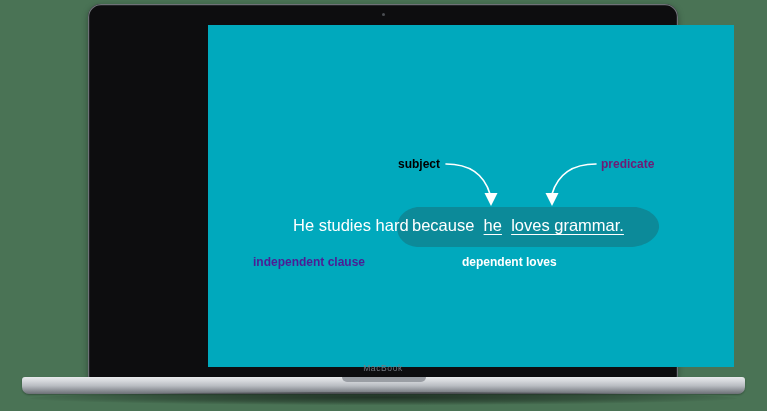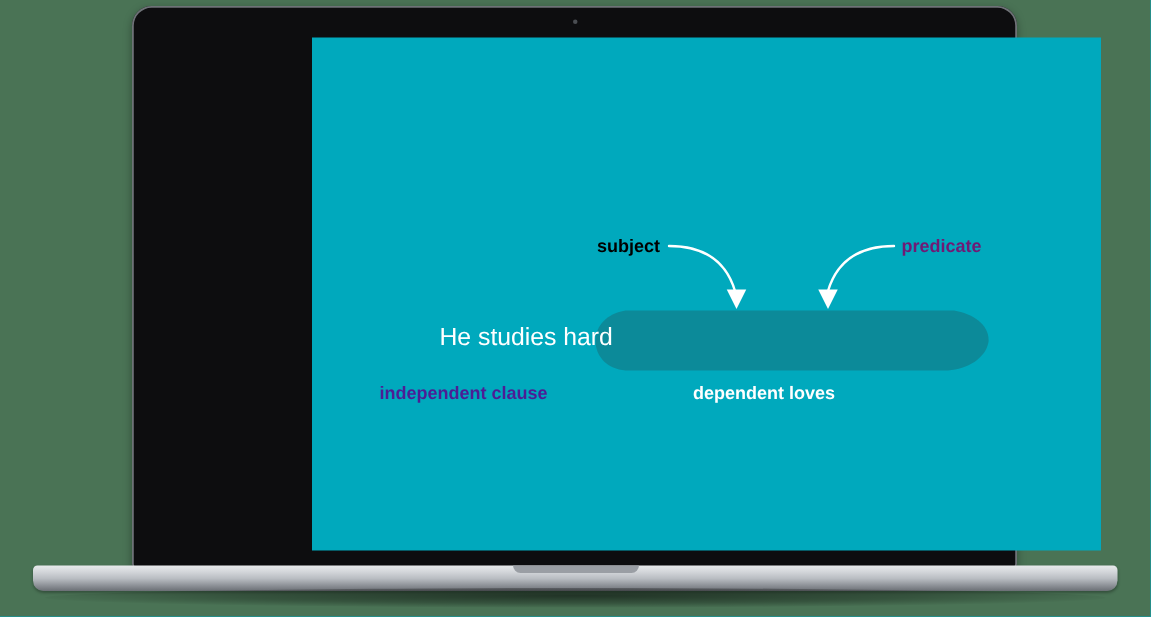--- a/index.html
+++ b/index.html
@@ -239,20 +239,25 @@
       <div id="slide-body">
 
         <svg id="dependent-clause-highlight" viewBox="0 0 264 42" preserveAspectRatio="none">
           <path d="M21,1 C9,3 1,11 1,21 C1,32 9,40 21,41
                    L236,41 C249,40 261,33 263,22
                    C264,11 253,3 240,1 Z" fill="#0c8a99"></path>
         </svg>
 
         <div id="sentence-row">
           <div id="independent-clause-text">He studies hard</div>
+          <div id="dependent-clause-text">
+            <span>because</span>
+            <span>&nbsp;</span><span class="underlined-part">he</span>
+            <span>&nbsp;</span><span class="underlined-part">loves grammar.</span>
+          </div>
         </div>
 
         <div id="subject-label">subject</div>
         <div id="predicate-label">predicate</div>
 
         <svg id="arrows-layer" viewBox="0 0 526 273">
           <g>
             <path d="M238,70 C262,70 276,80 282,100" stroke="#ffffff" stroke-width="1.6" fill="none" stroke-linecap="round"></path>
             <polygon points="276.5,99 289.5,99 283,112" fill="#ffffff"></polygon>
           </g>
@@ -261,20 +266,21 @@
             <polygon points="337.5,99 350.5,99 344,112" fill="#ffffff"></polygon>
           </g>
         </svg>
 
         <div id="independent-caption">independent clause</div>
         <div id="dependent-caption">dependent loves</div>
 
       </div>
     </div>
 
+    <div id="macbook-wordmark">MacBook</div>
   </div>
 
   <div id="laptop-base">
     <div id="laptop-base-notch"></div>
   </div>
   <div id="laptop-shadow"></div>
 
 </div>
 
 </body></html>

